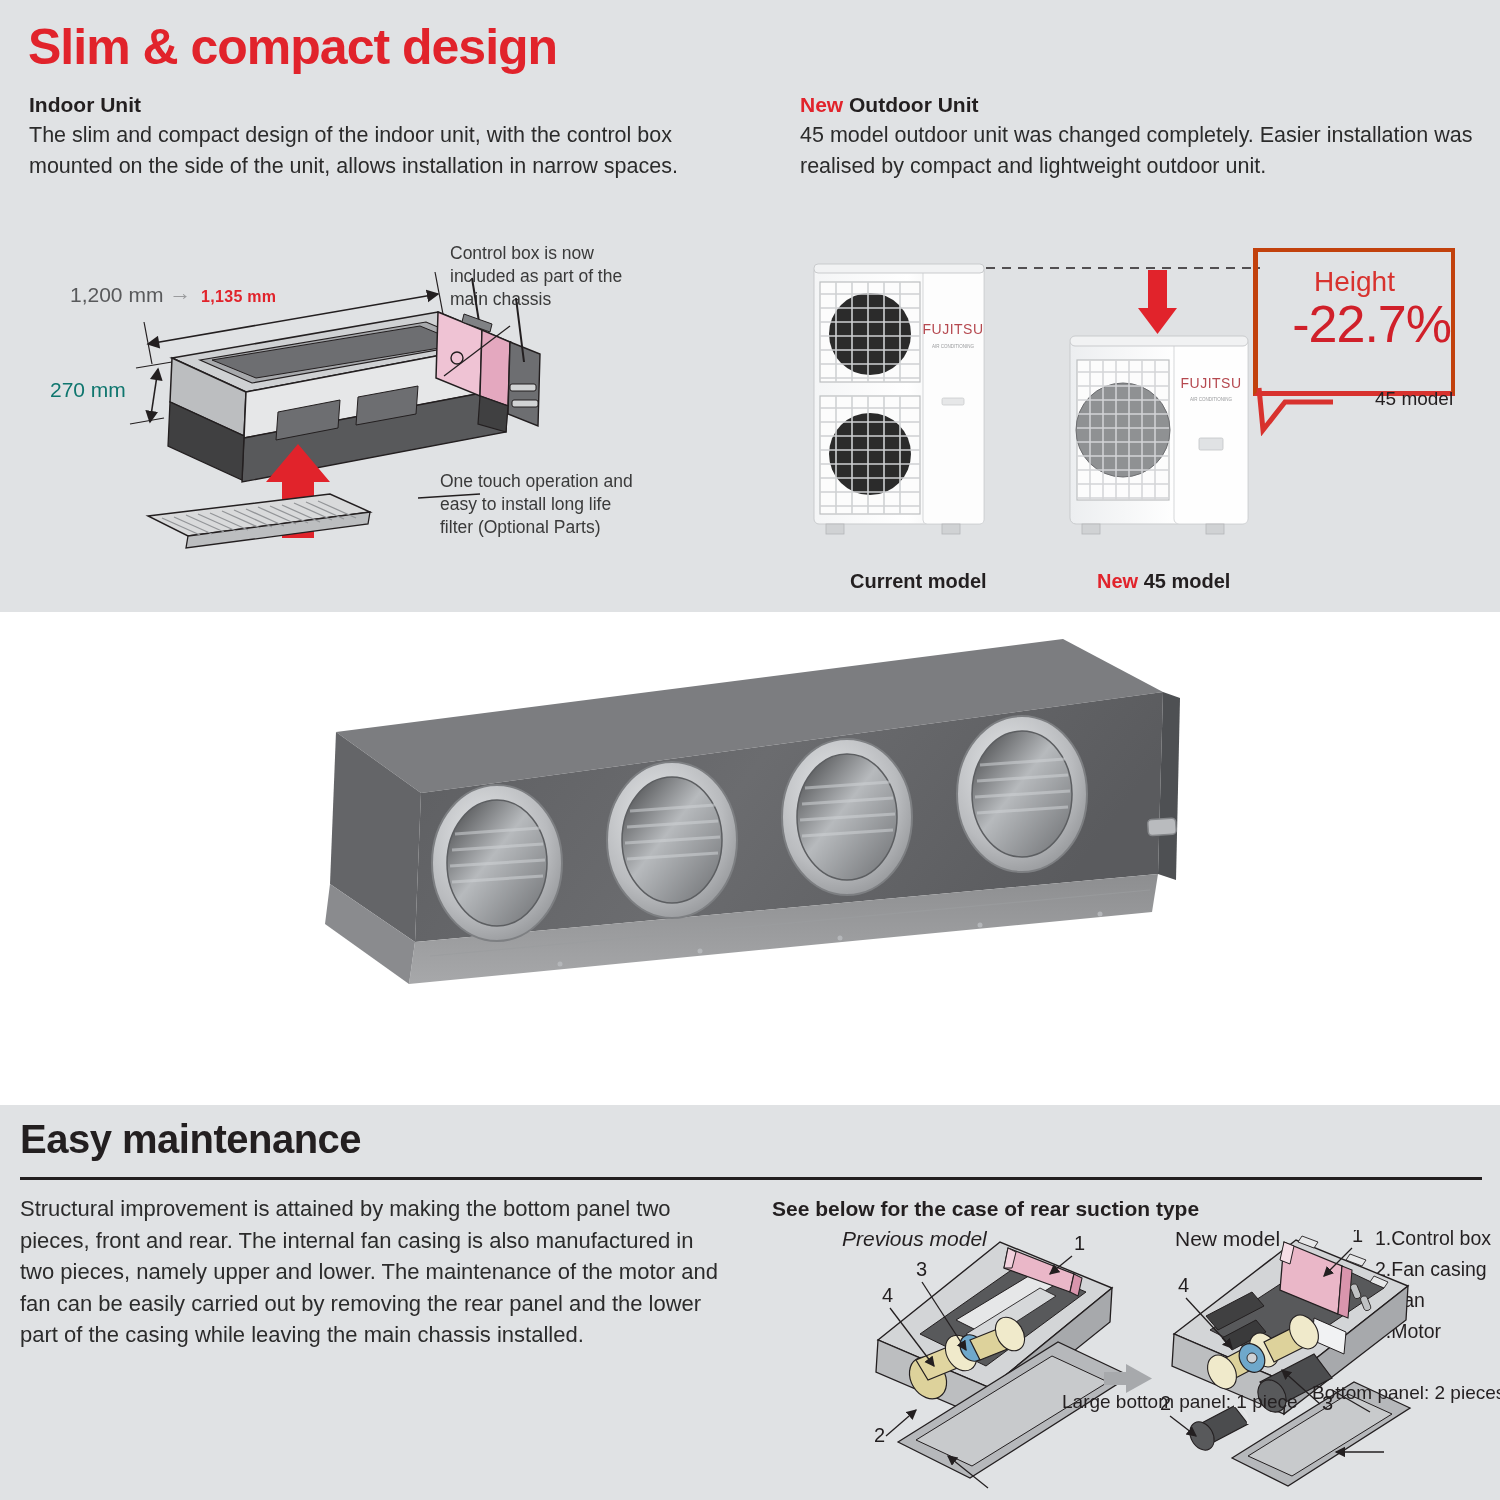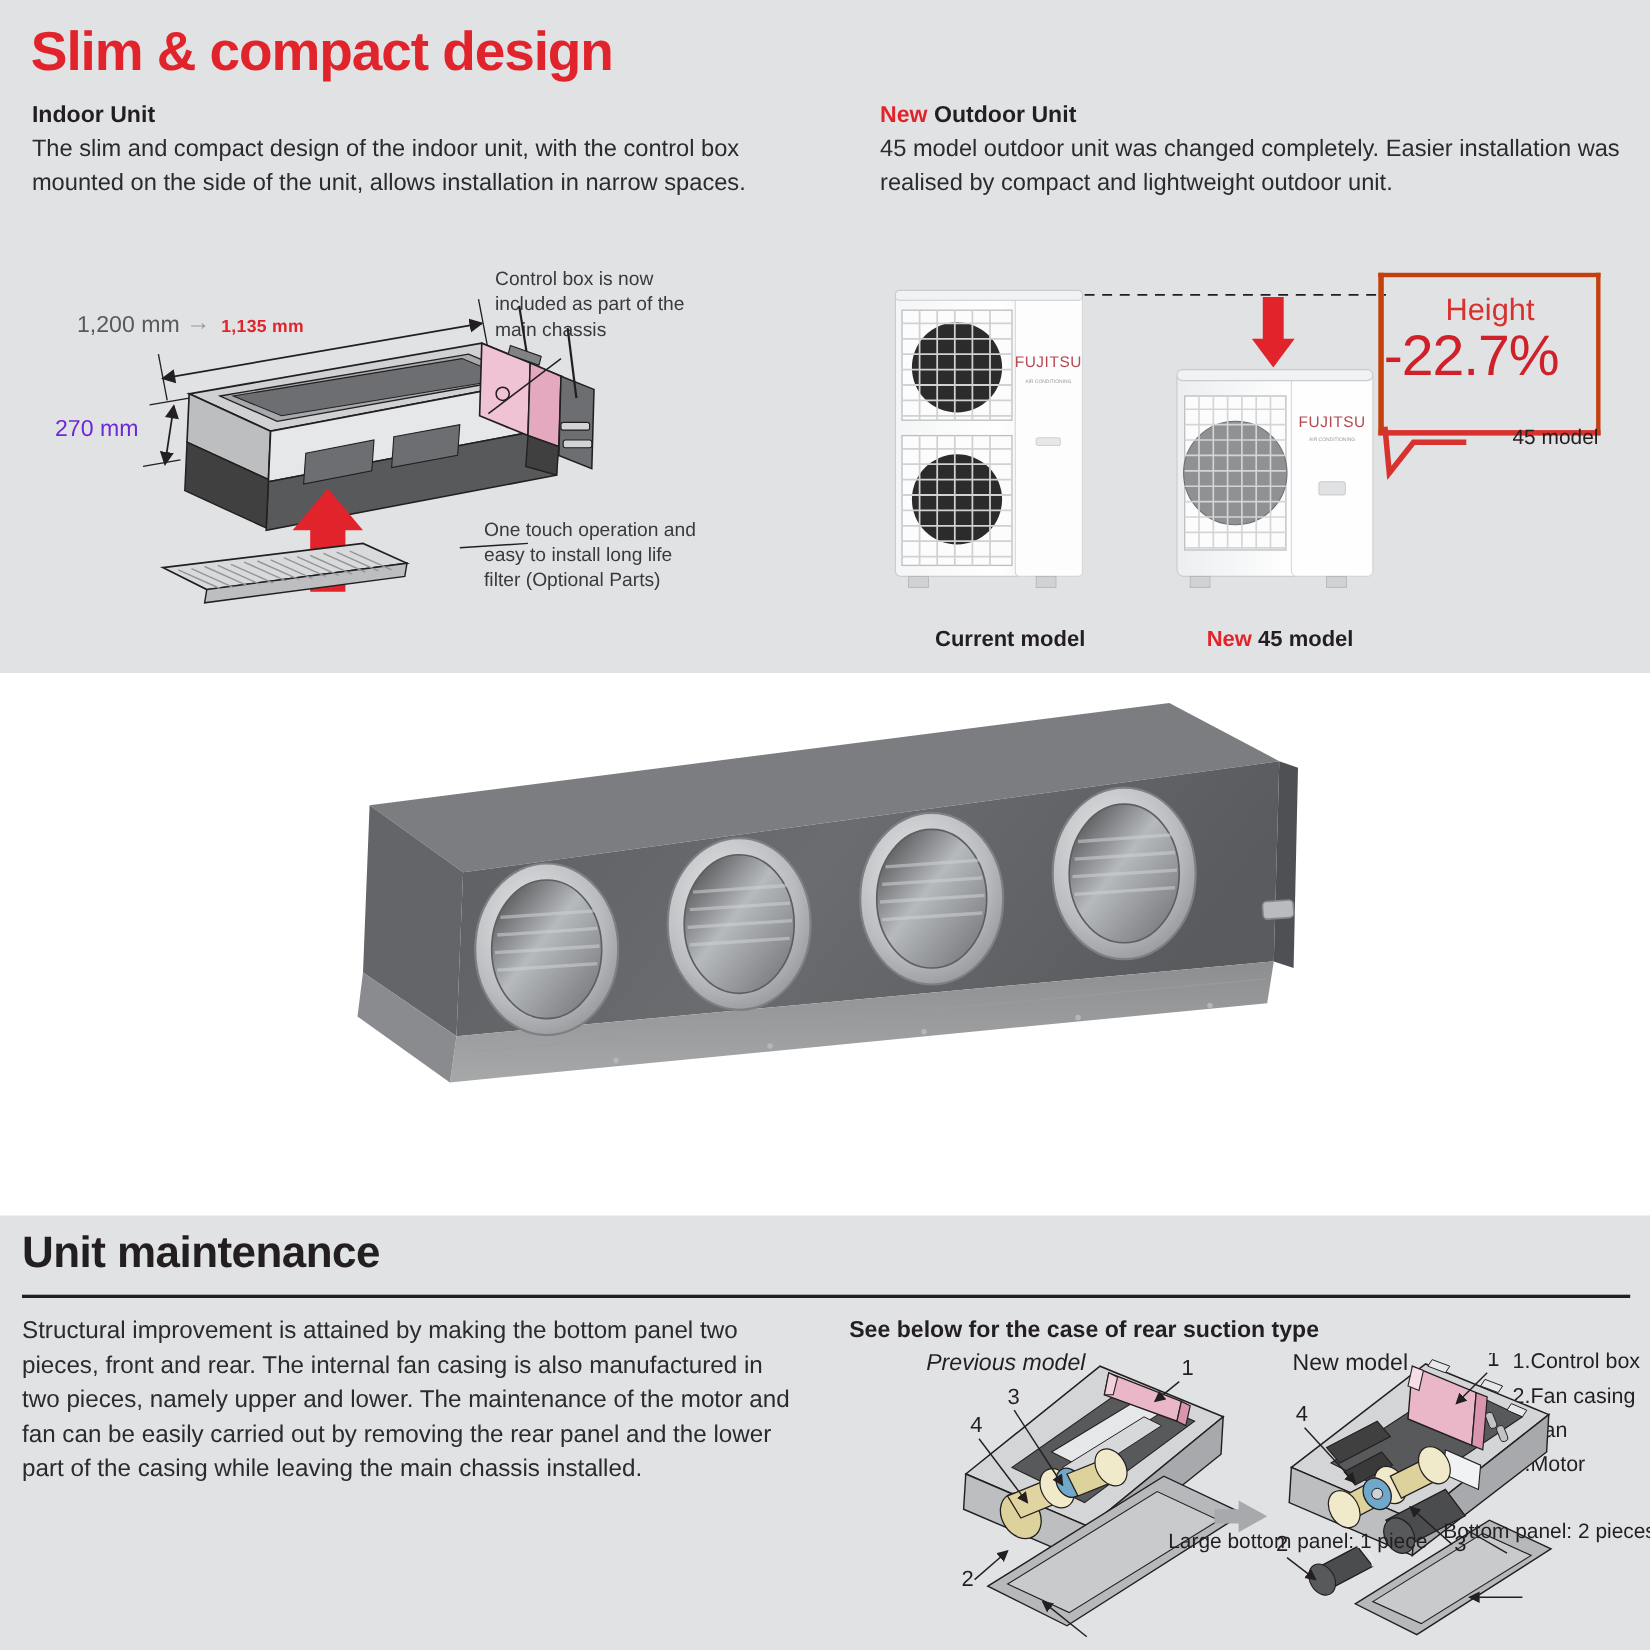--- a/index.html
+++ b/index.html
@@ -34,41 +34,41 @@
   #col-left{position:absolute;left:29px;top:90px;width:680px;}
   #col-right{position:absolute;left:800px;top:90px;width:680px;}
 
   
   #indoor-illu{position:absolute;left:40px;top:236px;width:700px;height:360px;}
 
   .lbl{font-size:17.5px;line-height:23px;color:#3a3a3a;}
   #dim-w{position:absolute;left:30px;top:44px;white-space:nowrap;font-size:21px;color:#58595b;}
   #dim-w b{font-size:16px;color:#e1232b;font-weight:bold;letter-spacing:.3px;}
   #dim-arrow{display:inline-block;width:26px;color:#9a9b9d;font-size:22px;vertical-align:2px;}
-  #dim-h{position:absolute;left:10px;top:142px;font-size:21px;color:#6d28d9;white-space:nowrap;text-align:right;}
+  #dim-h{position:absolute;left:10px;top:142px;font-size:21px;color:#0f766e;white-space:nowrap;text-align:right;}
   #note-ctrl{position:absolute;left:410px;top:6px;width:180px;}
   #note-filter{position:absolute;left:400px;top:234px;width:200px;}
 
   
   #outdoor{position:absolute;left:790px;top:238px;width:700px;height:360px;}
   #lbl-current{position:absolute;left:850px;top:570px;font-size:20px;font-weight:bold;color:#231f20;}
   #lbl-new{position:absolute;left:1097px;top:570px;font-size:20px;font-weight:bold;color:#231f20;white-space:nowrap;}
   #lbl-new .n{color:#e1232b;}
 
   #callout{
     position:absolute;left:1253px;top:248px;width:202px;height:148px;
     border:4px solid #c2410c;border-left-width:5px;border-bottom:5px solid #d8322e;
     box-sizing:border-box;
   }
   #callout-height{
     position:absolute;left:0;right:0;top:14px;text-align:center;
     font-size:28px;color:#d8322e;
   }
   #callout-pct{
-    position:absolute;left:0;right:0;top:42px;text-align:left;
+    position:absolute;left:0;right:0;top:42px;text-align:right;
     font-size:52px;color:#d0202a;font-weight:400;letter-spacing:-1px;
   }
   #callout-tail{position:absolute;left:1255px;top:386px;width:80px;height:50px;}
   #lbl-45model{position:absolute;left:1375px;top:388px;font-size:19px;color:#231f20;}
 
   
   #photo-wrap{position:absolute;left:0;top:612px;width:1500px;height:493px;background:#fff;}
 
   
   #sec3{top:1105px;height:395px;}
@@ -413,21 +413,21 @@
           <circle cx="700" cy="339" r="2.5"></circle>
         <circle cx="840" cy="326" r="2.5"></circle>
           <circle cx="980" cy="313" r="2.5"></circle>
         <circle cx="1100" cy="302" r="2.5"></circle>
       </g>
       <line x1="430" y1="344" x2="1150" y2="278" stroke="#9b9d9f" stroke-width="1.2" opacity="0.7"></line>
     </svg>
   </div>
 
   <div class="band" id="sec3">
-    <div id="title3">Unit maintenance</div>
+    <div id="title3">Easy maintenance</div>
     <div id="rule3"></div>
     <div id="maint-text">Structural improvement is attained by making the bottom panel two pieces, front and rear. The internal fan casing is also manufactured in two pieces, namely upper and lower. The maintenance of the motor and fan can be easily carried out by removing the rear panel and the lower part of the casing while leaving the main chassis installed.</div>
     <div id="rear-title">See below for the case of rear suction type</div>
     <div id="lbl-prev">Previous model</div>
     <div id="lbl-newm">New model</div>
     <div id="legend">
       <div>1.Control box</div>
       <div>2.Fan casing</div>
       <div>3.Fan</div>
       <div>4.Motor</div>

